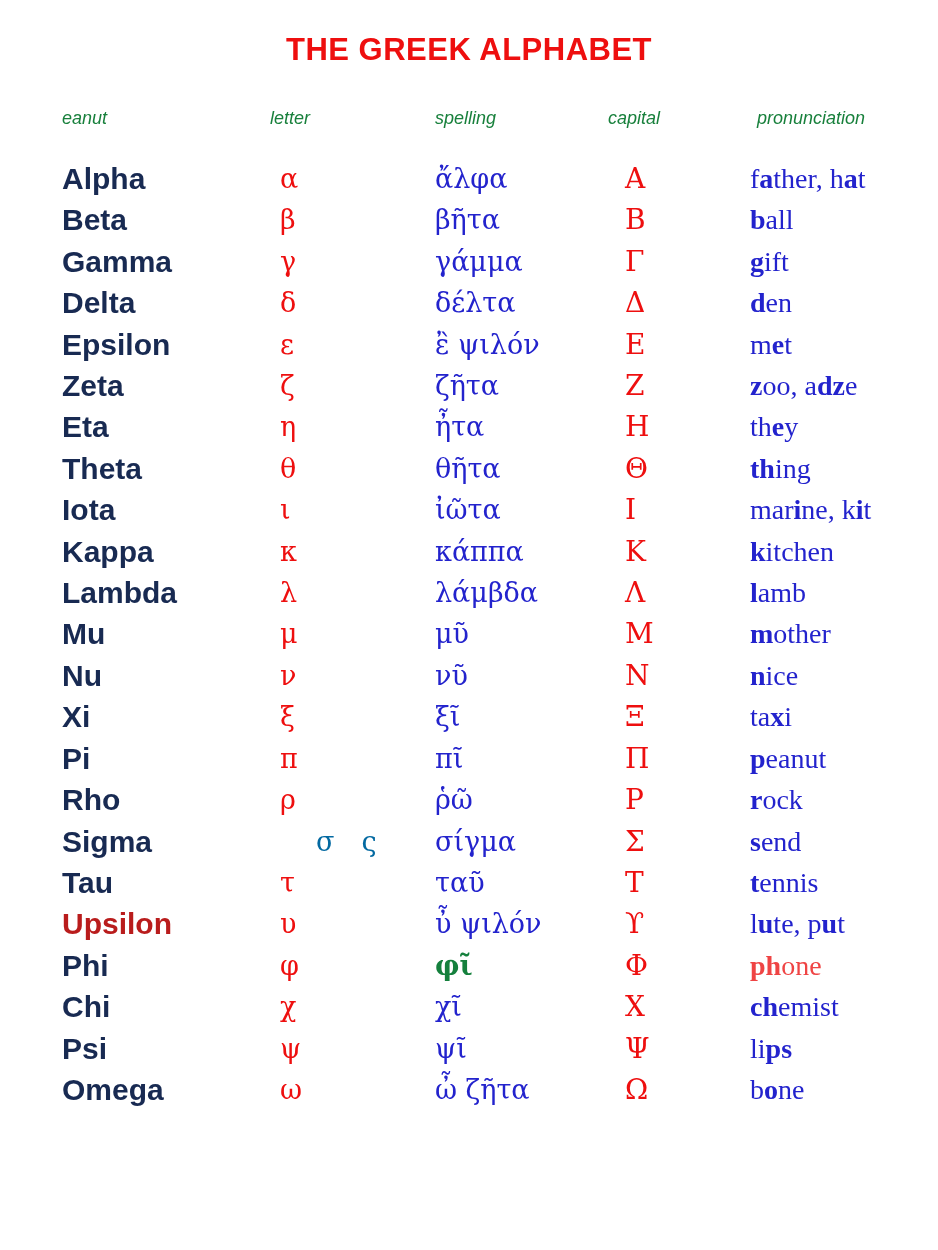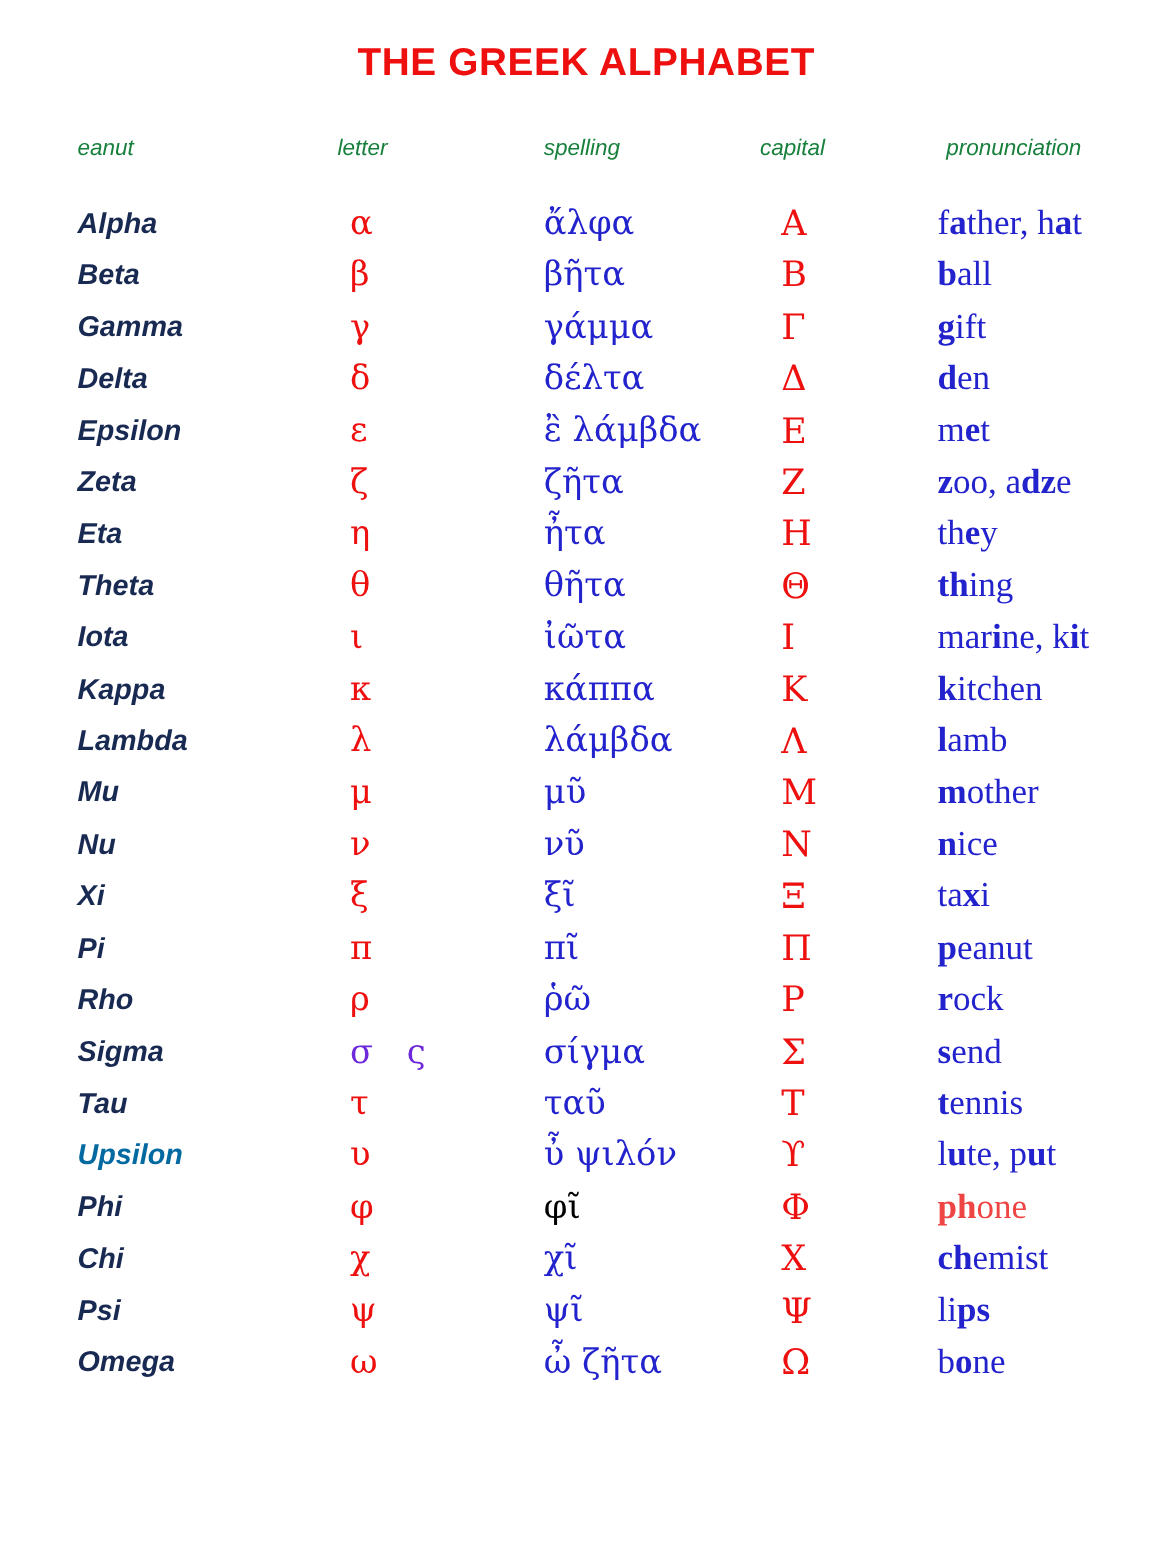--- a/index.html
+++ b/index.html
@@ -18,21 +18,21 @@
   .headers{
     margin-top:42px;font-style:italic;font-size:18px;line-height:20px;
     font-family:"Liberation Sans", sans-serif;
   }
   .h-letter{margin-left:-10px;}
   .h-capital{margin-left:-17px;}
   .h-pron{margin-left:7px;}
   .rows{margin-top:30px;}
   .row{line-height:41.4px;white-space:nowrap;}
   .c-name{
-    font-family:"Liberation Sans", sans-serif;font-weight:bold;font-size:23px;font-style:italic;
+    font-family:"Liberation Sans", sans-serif;font-weight:bold;font-size:30px;
   }
   .c-letter,.c-spelling,.c-capital{
     font-family:"DejaVu Serif","Liberation Serif", serif;font-size:27px;
   }
   .c-capital{font-size:28px;}
   .c-pron{
     font-family:"Liberation Serif","DejaVu Serif", serif;font-size:28px;
   }
   .c-pron b{font-weight:bold;}
 </style>
@@ -80,21 +80,21 @@
       <span class="c-name" style="color: rgb(24, 42, 82);">Delta</span>
       <span class="c-letter" style="color: rgb(238, 15, 15);">δ</span>
       <span class="c-spelling" style="color: rgb(35, 35, 205);">δέλτα</span>
       <span class="c-capital" style="color: rgb(238, 15, 15);">Δ</span>
       <span class="c-pron" style="color: rgb(35, 35, 205);"><b>d</b>en</span>
     </div>
 
     <div class="row grid">
       <span class="c-name" style="color: rgb(24, 42, 82);">Epsilon</span>
       <span class="c-letter" style="color: rgb(238, 15, 15);">ε</span>
-      <span class="c-spelling" style="color: rgb(35, 35, 205);">ἒ λάμβδα</span>
+      <span class="c-spelling" style="color: rgb(35, 35, 205);">ἒ ψιλόν</span>
       <span class="c-capital" style="color: rgb(238, 15, 15);">Ε</span>
       <span class="c-pron" style="color: rgb(35, 35, 205);">m<b>e</b>t</span>
     </div>
 
     <div class="row grid">
       <span class="c-name" style="color: rgb(24, 42, 82);">Zeta</span>
       <span class="c-letter" style="color: rgb(238, 15, 15);">ζ</span>
       <span class="c-spelling" style="color: rgb(35, 35, 205);">ζῆτα</span>
       <span class="c-capital" style="color: rgb(238, 15, 15);">Ζ</span>
       <span class="c-pron" style="color: rgb(35, 35, 205);"><b>z</b>oo, a<b>dz</b>e</span>
@@ -176,46 +176,46 @@
     <div class="row grid">
       <span class="c-name" style="color: rgb(24, 42, 82);">Rho</span>
       <span class="c-letter" style="color: rgb(238, 15, 15);">ρ</span>
       <span class="c-spelling" style="color: rgb(35, 35, 205);">ῥῶ</span>
       <span class="c-capital" style="color: rgb(238, 15, 15);">Ρ</span>
       <span class="c-pron" style="color: rgb(35, 35, 205);"><b>r</b>ock</span>
     </div>
 
     <div class="row grid">
       <span class="c-name" style="color: rgb(24, 42, 82);">Sigma</span>
-      <span class="c-letter" style="color: #6d28d9;">σ ς</span>
+      <span class="c-letter" style="color: #0369a1; margin-left: 36px;">σ ς</span>
       <span class="c-spelling" style="color: rgb(35, 35, 205);">σίγμα</span>
       <span class="c-capital" style="color: rgb(238, 15, 15);">Σ</span>
       <span class="c-pron" style="color: rgb(35, 35, 205);"><b>s</b>end</span>
     </div>
 
     <div class="row grid">
       <span class="c-name" style="color: rgb(24, 42, 82);">Tau</span>
       <span class="c-letter" style="color: rgb(238, 15, 15);">τ</span>
       <span class="c-spelling" style="color: rgb(35, 35, 205);">ταῦ</span>
       <span class="c-capital" style="color: rgb(238, 15, 15);">Τ</span>
       <span class="c-pron" style="color: rgb(35, 35, 205);"><b>t</b>ennis</span>
     </div>
 
     <div class="row grid">
-      <span class="c-name" style="color: #0369a1;">Upsilon</span>
+      <span class="c-name" style="color: #b91c1c;">Upsilon</span>
       <span class="c-letter" style="color: rgb(238, 15, 15);">υ</span>
       <span class="c-spelling" style="color: rgb(35, 35, 205);">ὖ ψιλόν</span>
       <span class="c-capital" style="color: rgb(238, 15, 15);">ϒ</span>
       <span class="c-pron" style="color: rgb(35, 35, 205);">l<b>u</b>te, p<b>u</b>t</span>
     </div>
 
     <div class="row grid">
       <span class="c-name" style="color: rgb(24, 42, 82);">Phi</span>
       <span class="c-letter" style="color: rgb(238, 15, 15);">φ</span>
-      <span class="c-spelling" style="color: #000000;">φῖ</span>
+      <span class="c-spelling" style="color: #15803d; font-weight: bold;">φῖ</span>
       <span class="c-capital" style="color: rgb(238, 15, 15);">Φ</span>
       <span class="c-pron" style="color: #ef4444;"><b>ph</b>one</span>
     </div>
 
     <div class="row grid">
       <span class="c-name" style="color: rgb(24, 42, 82);">Chi</span>
       <span class="c-letter" style="color: rgb(238, 15, 15);">χ</span>
       <span class="c-spelling" style="color: rgb(35, 35, 205);">χῖ</span>
       <span class="c-capital" style="color: rgb(238, 15, 15);">Χ</span>
       <span class="c-pron" style="color: rgb(35, 35, 205);"><b>ch</b>emist</span>

